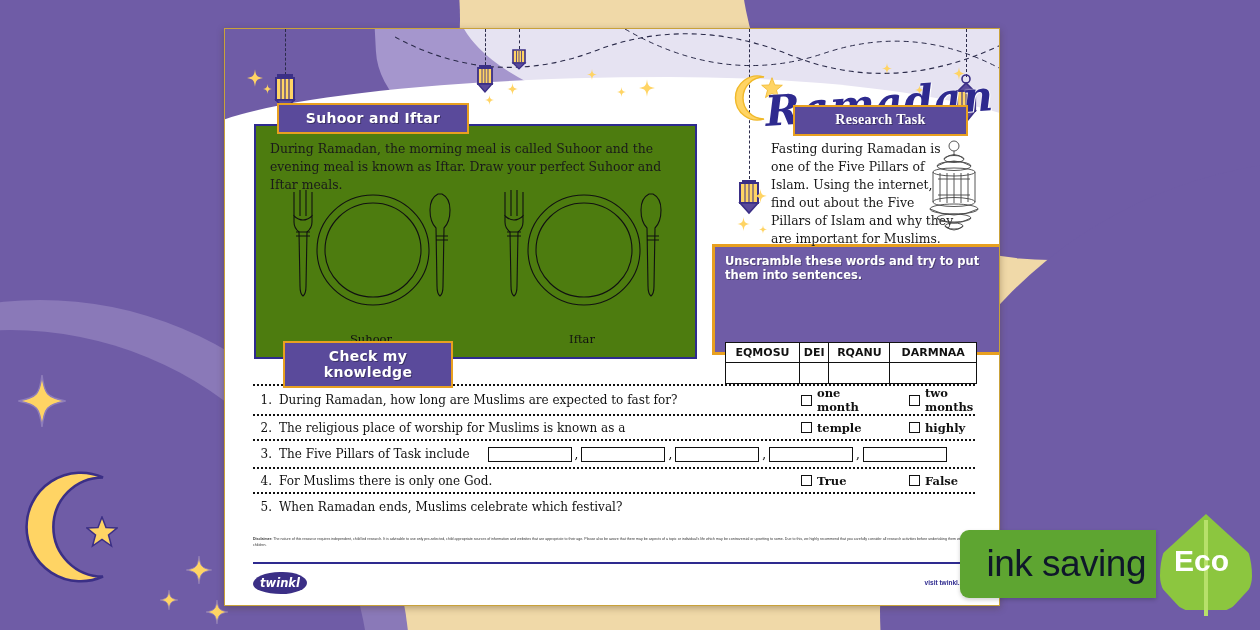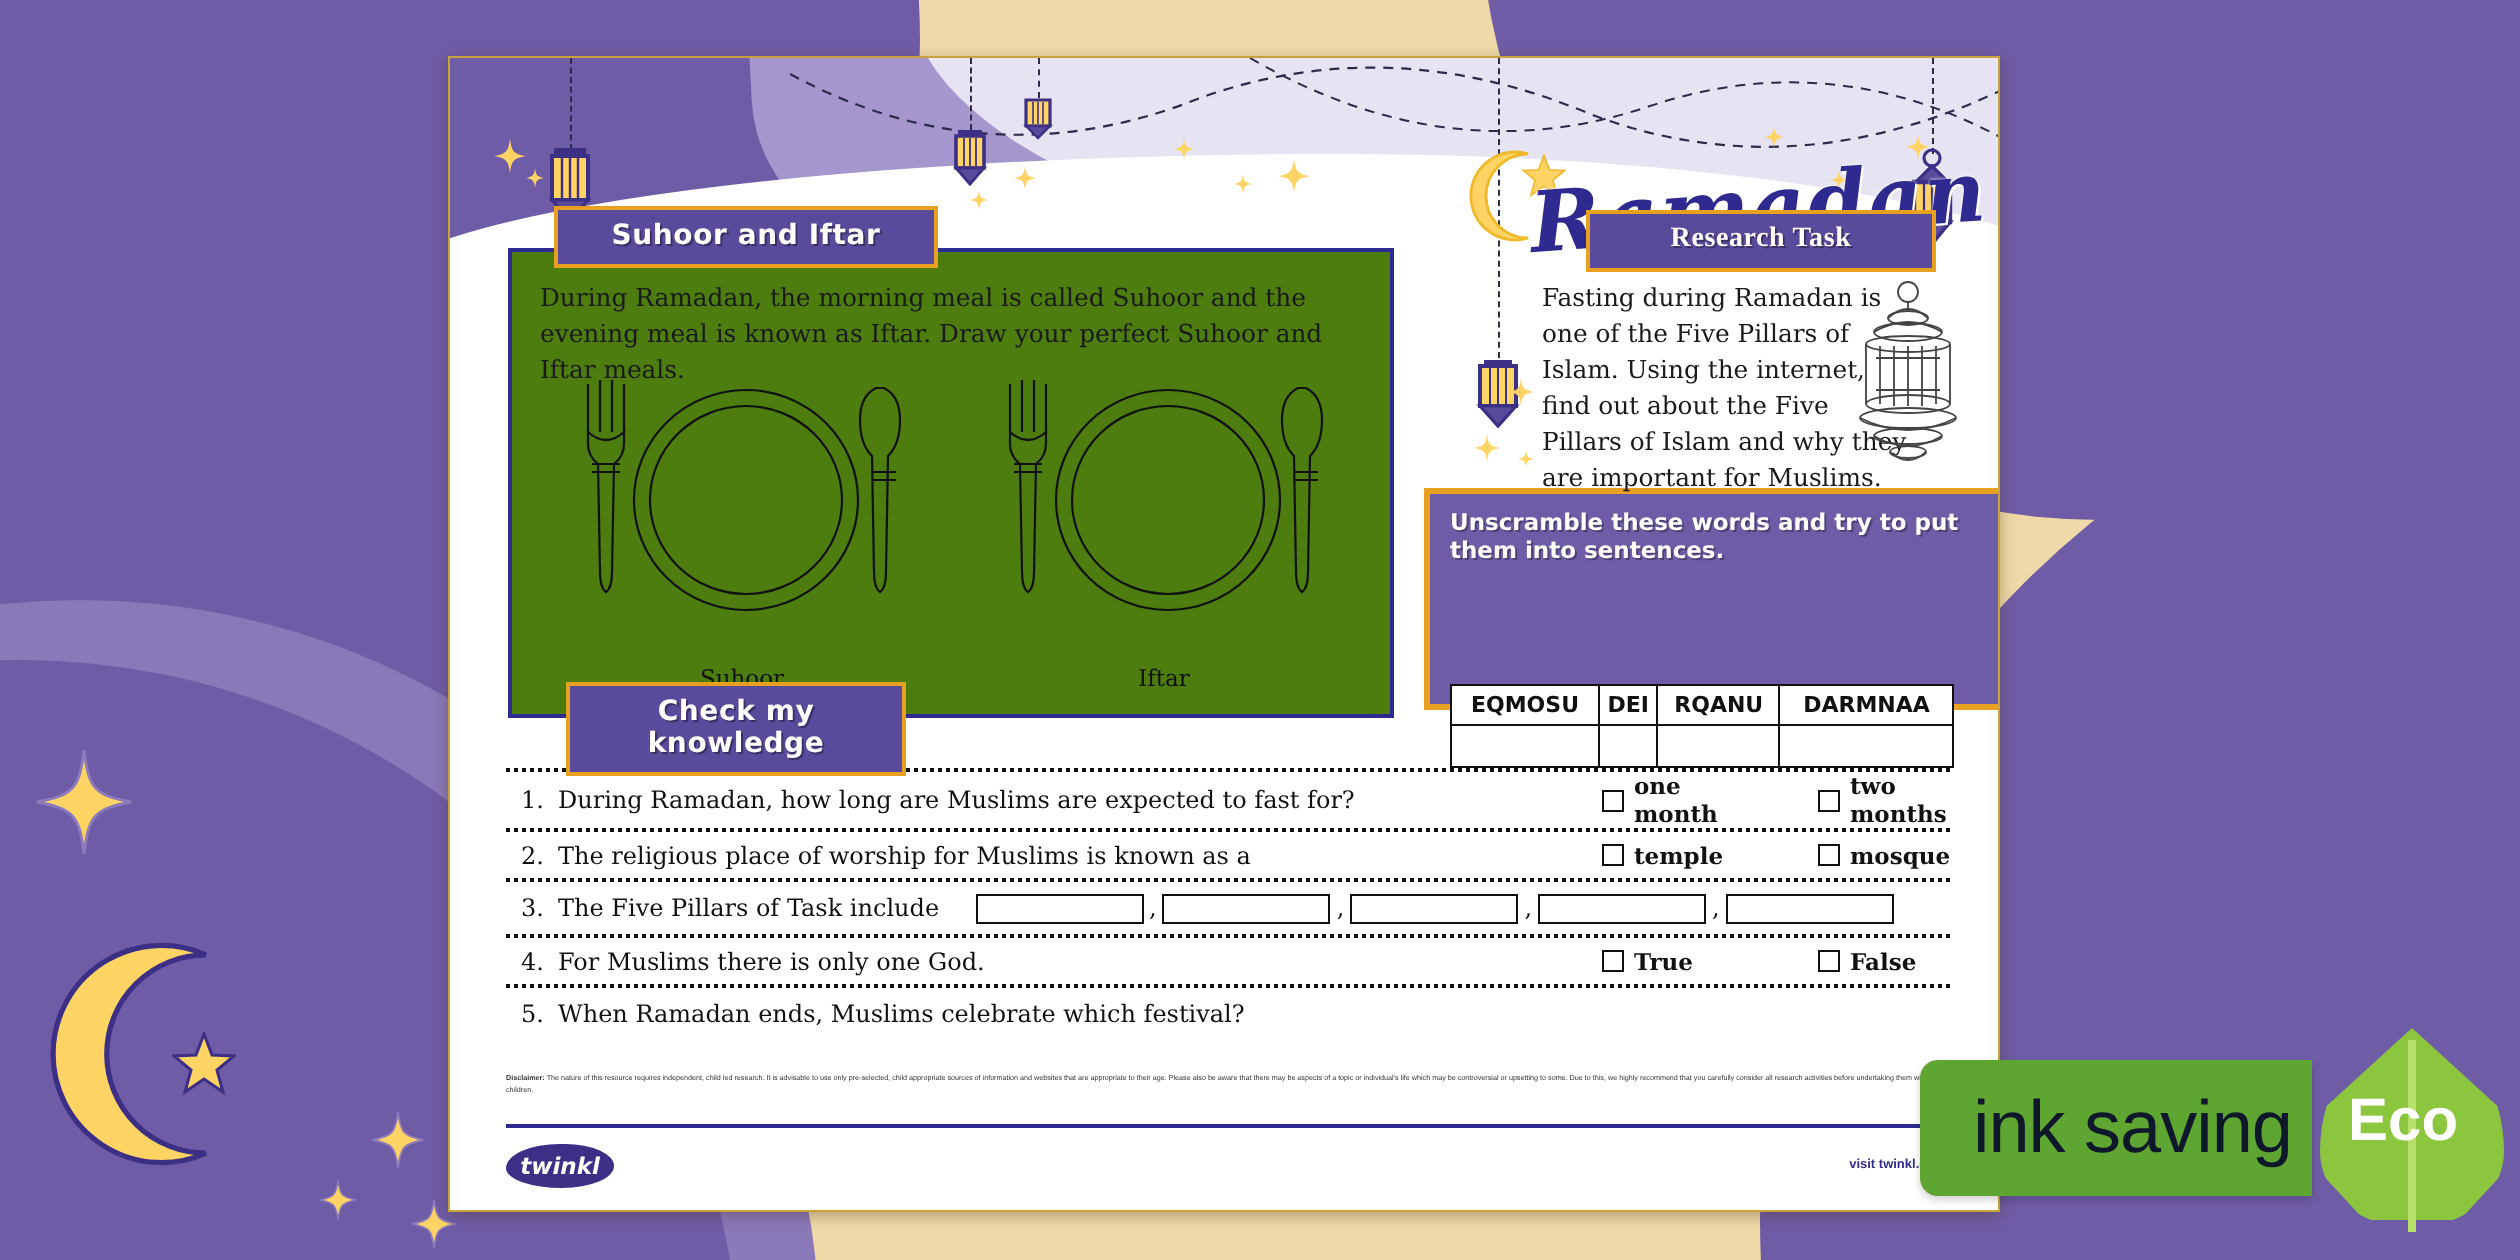--- a/index.html
+++ b/index.html
@@ -469,21 +469,21 @@
     <div class="qrow">
       <span class="qnum">2.</span>
       <span class="qtext">The religious place of worship for Muslims is known as a</span>
       <span class="answers">
         <span class="opt">
           <span class="cbox"></span>
           <span class="opt-label">temple</span>
         </span>
         <span class="opt">
           <span class="cbox"></span>
-          <span class="opt-label">mosque</span>
+          <span class="opt-label">highly</span>
         </span>
       </span>
     </div>
 
     <div class="qrow" style="min-height:28px">
       <span class="qnum">3.</span>
       <span class="qtext">The Five Pillars of Task include</span>
       <span class="fillrow">
         <span class="fillbox"></span>
         <span class="comma">,</span>

